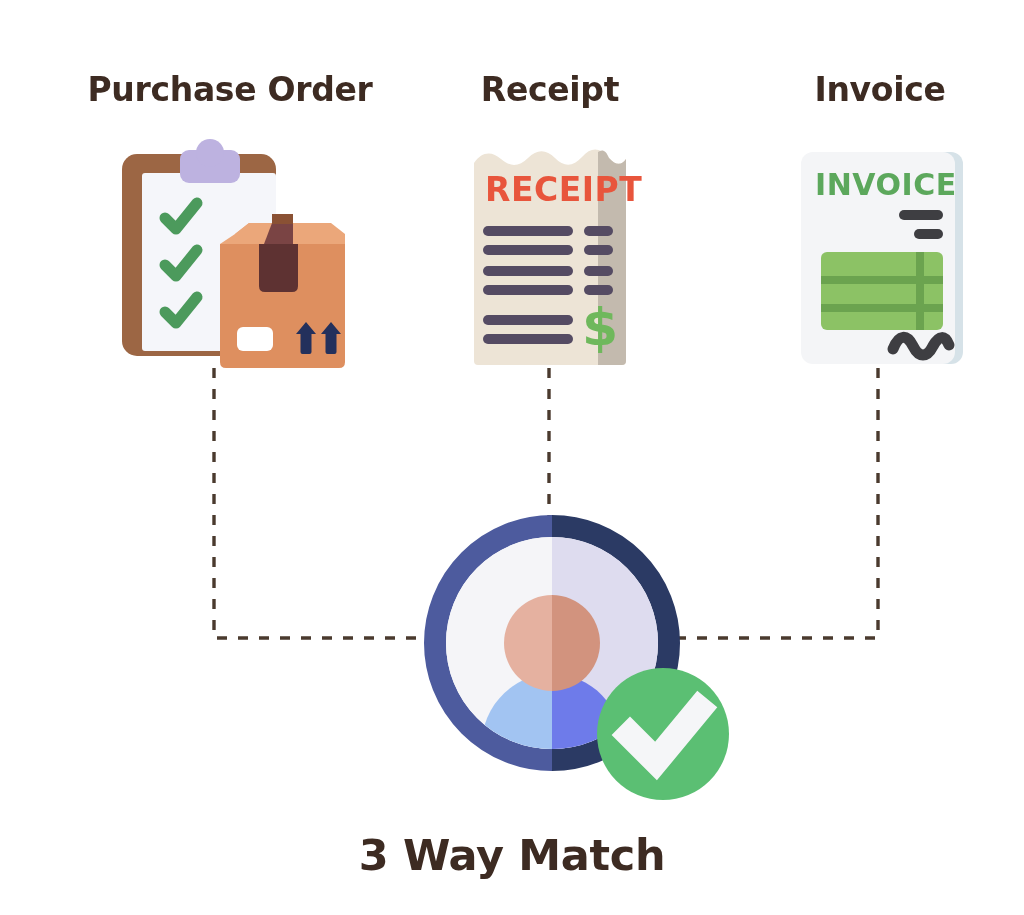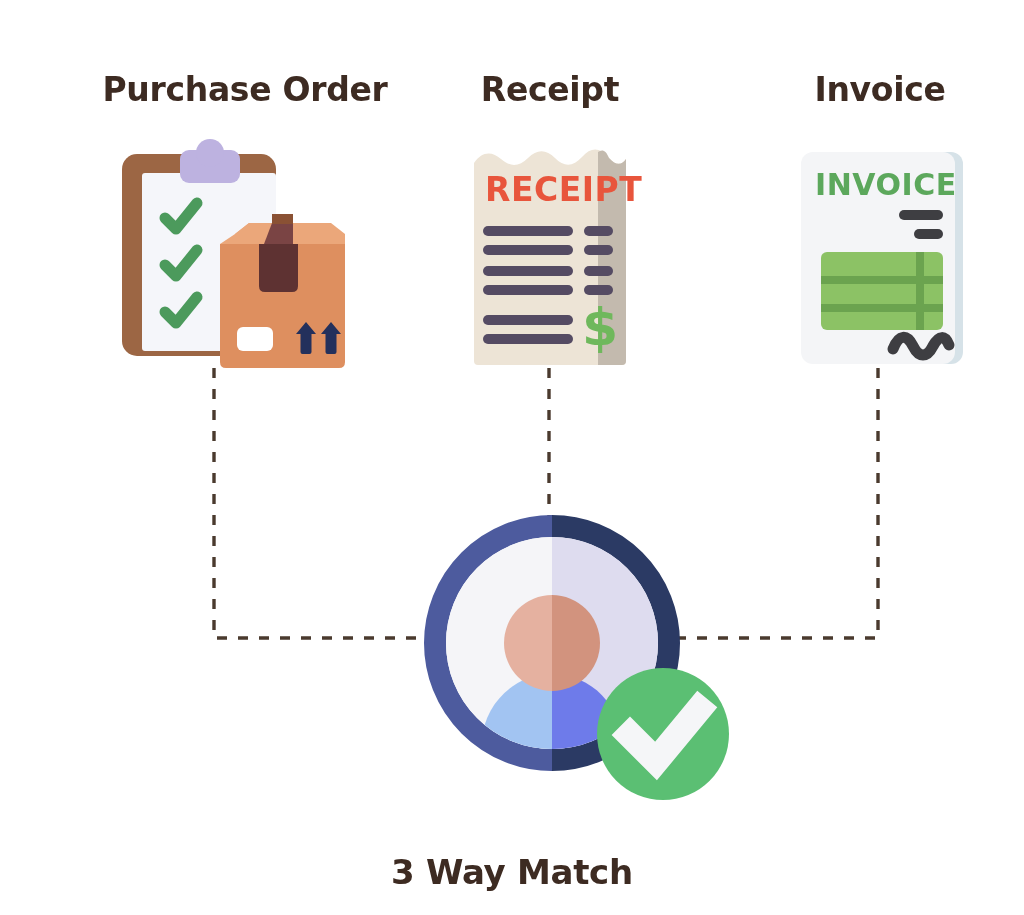--- a/index.html
+++ b/index.html
@@ -20,24 +20,24 @@
   }
   .node-label {
     position: absolute;
     color: #3D2B22;
     font-weight: bold;
     font-family: "DejaVu Sans", "Liberation Sans", sans-serif;
     letter-spacing: -0.3px;
     white-space: nowrap;
     text-align: center;
   }
-  #label-po   { left: 0px;   top: 70px;  width: 460px; font-size: 33px; padding-left: 15px; }
+  #label-po   { left: 0px;   top: 70px;  width: 460px; font-size: 33px; }
   #label-rcpt { left: 370px; top: 70px;  width: 360px; font-size: 33px; }
   #label-inv  { left: 700px; top: 70px;  width: 360px; font-size: 33px; }
-  #label-center { left: 282px; top: 852px; width: 460px; font-size: 34px; }
+  #label-center { left: 282px; top: 830px; width: 460px; font-size: 43px; }
 
   .art { position: absolute; }
   svg { display: block; overflow: visible; }
 </style>
 </head>
 <body>
 
 <div id="canvas">
 
   <svg class="art" style="left:0; top:0;" width="1024" height="915">

